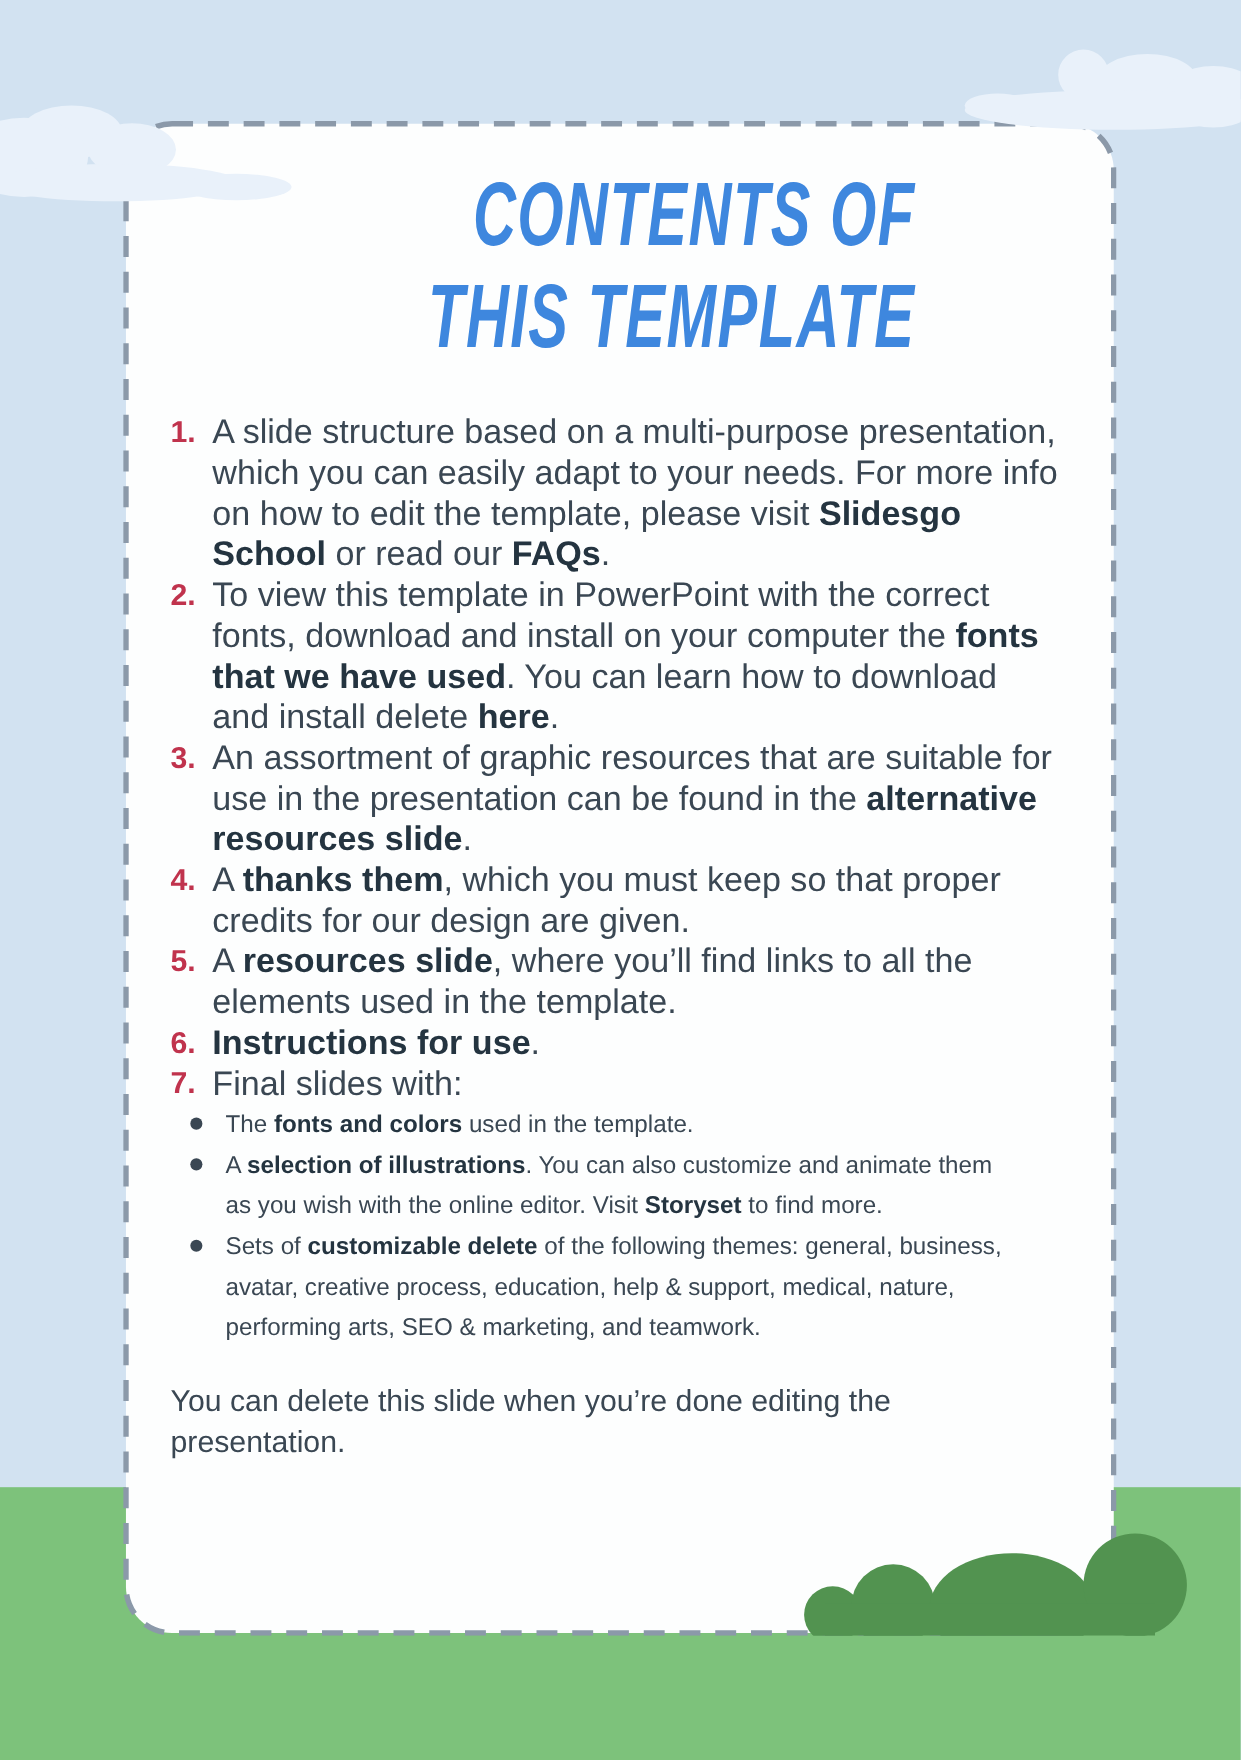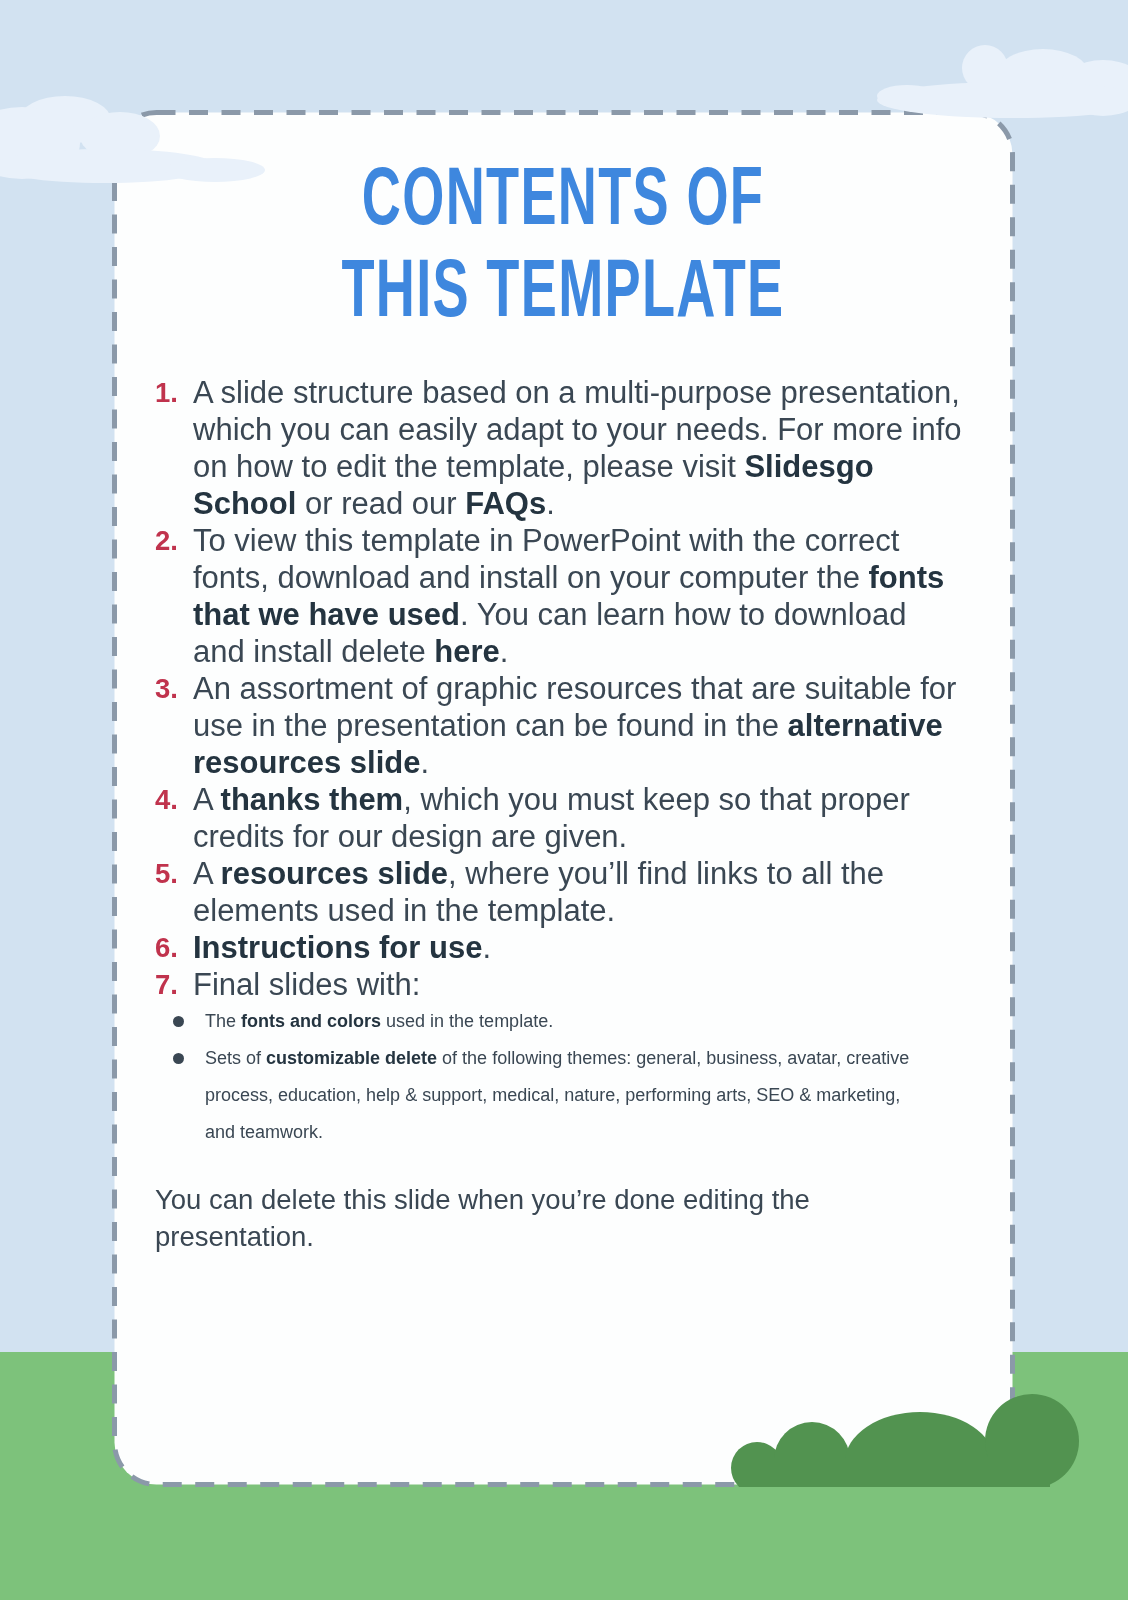--- a/index.html
+++ b/index.html
@@ -13,35 +13,35 @@
   .card-svg{position:absolute;left:112px;top:110px;width:903px;height:1377px;z-index:2;}
   .cloud{position:absolute;z-index:3;}
   .cloud-left{left:-10px;top:88px;width:290px;height:105px;}
   .cloud-right{left:875px;top:38px;width:253px;height:92px;}
   .bush-svg{position:absolute;left:700px;top:1390px;width:400px;height:97px;z-index:6;}
   .content{
     position:absolute;left:112px;top:110px;width:903px;height:1377px;z-index:4;
     box-sizing:border-box;padding:40px 44px 0 43px;
     color:var(--text,#3a4753);
   }
-  .title{margin:0;text-align:center;color:var(--title,#3e87de);font-weight:700;}
+  .title{margin:0;text-align:right;color:var(--title,#3e87de);font-weight:700;font-style:italic;}
   .title-line{
     display:block;font-size:82px;line-height:92px;letter-spacing:2px;
     transform:scaleX(0.66);transform-origin:50% 50%;white-space:nowrap;
   }
   .intro{margin:36px 0 0 0;font-size:27.5px;line-height:37px;}
   .list{margin:40px 0 0 0;}
   .item{display:flex;align-items:flex-start;}
   .num{flex:none;width:38px;color:var(--number,#c0334d);font-weight:700;font-size:27.5px;line-height:37px;}
   .itext{width:772px;font-size:31px;line-height:37px;}
   .sub{margin:0 0 0 14px;}
   .sub-item{display:flex;align-items:flex-start;}
   .dotcol{flex:none;width:36px;padding-top:13px;}
   .dot{display:block;width:11px;height:11px;border-radius:50%;background:var(--text,#3a4753);margin-left:4px;}
-  .stext{width:722px;font-size:18px;line-height:37px;}
+  .stext{width:722px;font-size:22px;line-height:37px;}
   .b{font-weight:700;color:var(--bold,#243440);}
   .footer{margin:30px 0 0 0;font-size:27.5px;line-height:37px;width:700px;}
 </style>
 </head>
 <body>
 
 <div class="sky"></div>
 <div class="grass"></div>
 
 <svg class="card-svg" viewBox="0 0 903 1377">
@@ -108,20 +108,26 @@
         <div class="sub-item">
           <span class="dotcol">
             <span class="dot"></span>
           </span>
           <span class="stext"><span>The </span><span class="b">fonts and colors</span><span> used in the template.</span></span>
         </div>
         <div class="sub-item">
           <span class="dotcol">
             <span class="dot"></span>
           </span>
+          <span class="stext"><span>A </span><span class="b">selection of illustrations</span><span>. You can also customize and animate them as you wish with the online editor. Visit </span><span class="b">Storyset</span><span> to find more.</span></span>
+        </div>
+        <div class="sub-item">
+          <span class="dotcol">
+            <span class="dot"></span>
+          </span>
           <span class="stext"><span>Sets of </span><span class="b">customizable delete</span><span> of the following themes: general, business, avatar, creative process, education, help &amp; support, medical, nature, performing arts, SEO &amp; marketing, and teamwork.</span></span>
         </div>
       </div>
     </div>
 
   <p class="footer">You can delete this slide when you’re done editing the presentation.</p>
 </div>
 
 <svg class="bush-svg" viewBox="0 0 400 97">
   <g class="bush-fill" fill="#529350">

